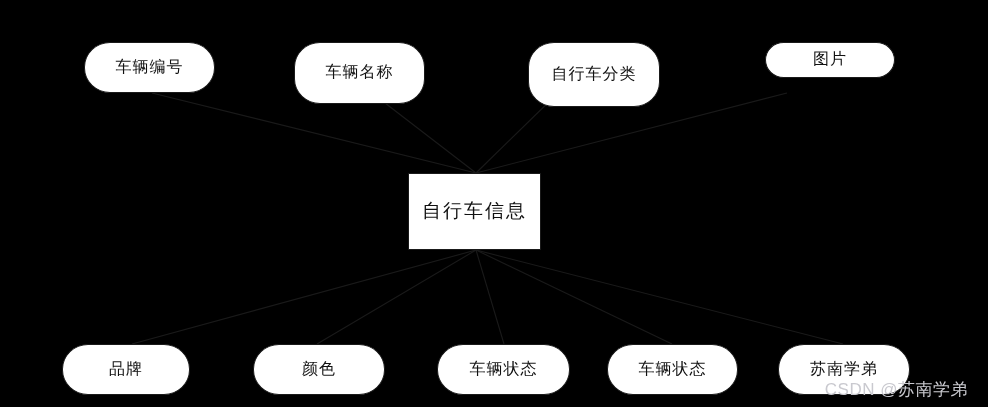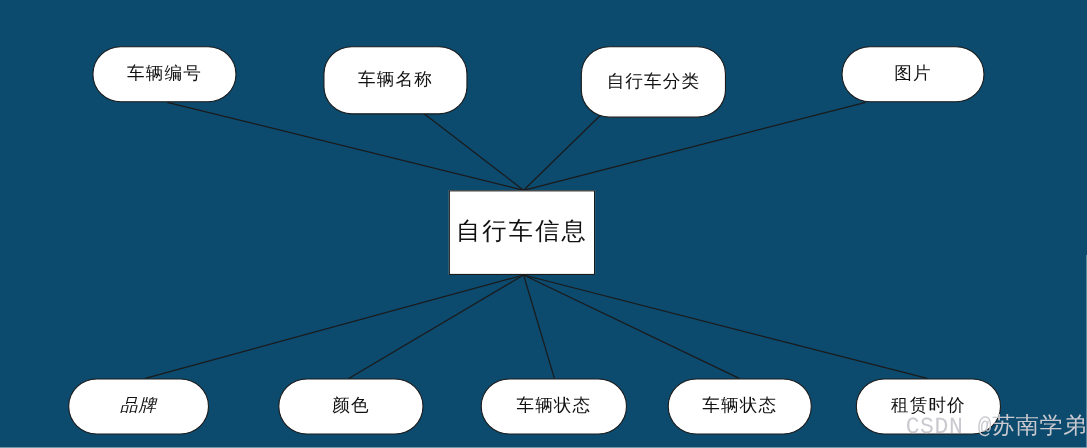--- a/index.html
+++ b/index.html
@@ -8,21 +8,21 @@
     padding: 0;
     background: #ffffff;
   }
   body {
     font-family: "DejaVu Serif", "Liberation Serif", serif;
   }
   #canvas {
     position: relative;
     width: 988px;
     height: 407px;
-    background: #0c4a6e;
+    background: #000000;
     overflow: hidden;
   }
   #wires {
     position: absolute;
     left: 0;
     top: 0;
     width: 988px;
     height: 407px;
     pointer-events: none;
   }
@@ -38,33 +38,33 @@
     font-size: 16px;
     letter-spacing: 1px;
     white-space: nowrap;
     line-height: 1;
   }
   .attribute {
     border-radius: 26px / 25px;
   }
   .entity {
     border-radius: 0;
-    font-size: 22px;
+    font-size: 19px;
     letter-spacing: 2px;
   }
   .node-label {
     display: block;
     transform: translateY(-1px);
   }
   #watermark {
     position: absolute;
-    right: 0;
+    right: 20px;
     bottom: 6px;
-    font-family: Liberation Mono, monospace;
-    font-size: 21px;
+    font-family: Liberation Sans, sans-serif;
+    font-size: 17px;
     color: #c9c9cf;
     white-space: nowrap;
     letter-spacing: 0.5px;
   }
 </style>
 </head>
 <body>
 
 <div id="canvas">
 
@@ -83,37 +83,37 @@
   <div id="nodes">
       <div class="node attribute" style="left: 84px; top: 42px; width: 131px; height: 51px; border-color: rgb(26, 26, 26); color: rgb(17, 17, 17);">
         <span class="node-label">车辆编号</span>
       </div>
       <div class="node attribute" style="left: 294px; top: 42px; width: 131px; height: 62px; border-color: rgb(26, 26, 26); color: rgb(17, 17, 17);">
         <span class="node-label">车辆名称</span>
       </div>
       <div class="node attribute" style="left: 528px; top: 42px; width: 132px; height: 65px; border-color: rgb(26, 26, 26); color: rgb(17, 17, 17);">
         <span class="node-label">自行车分类</span>
       </div>
-      <div class="node attribute" style="left: 765px; top: 42px; width: 130px; height: 51px; border-color: rgb(26, 26, 26); color: rgb(17, 17, 17);">
+      <div class="node attribute" style="left: 765px; top: 42px; width: 130px; height: 36px; border-color: rgb(26, 26, 26); color: rgb(17, 17, 17);">
         <span class="node-label">图片</span>
       </div>
-      <div class="node attribute" style="left: 62px; top: 344px; width: 128px; height: 51px; border-color: rgb(26, 26, 26); color: rgb(17, 17, 17); font-style: italic;">
+      <div class="node attribute" style="left: 62px; top: 344px; width: 128px; height: 51px; border-color: rgb(26, 26, 26); color: rgb(17, 17, 17);">
         <span class="node-label">品牌</span>
       </div>
       <div class="node attribute" style="left: 253px; top: 344px; width: 132px; height: 51px; border-color: rgb(26, 26, 26); color: rgb(17, 17, 17);">
         <span class="node-label">颜色</span>
       </div>
       <div class="node attribute" style="left: 437px; top: 344px; width: 133px; height: 51px; border-color: rgb(26, 26, 26); color: rgb(17, 17, 17);">
         <span class="node-label">车辆状态</span>
       </div>
       <div class="node attribute" style="left: 607px; top: 344px; width: 131px; height: 51px; border-color: rgb(26, 26, 26); color: rgb(17, 17, 17);">
         <span class="node-label">车辆状态</span>
       </div>
       <div class="node attribute" style="left: 778px; top: 344px; width: 132px; height: 51px; border-color: rgb(26, 26, 26); color: rgb(17, 17, 17);">
-        <span class="node-label">租赁时价</span>
+        <span class="node-label">苏南学弟</span>
       </div>
       <div class="node entity" style="left: 408px; top: 173px; width: 133px; height: 77px; border-color: rgb(26, 26, 26); color: rgb(17, 17, 17);">
         <span class="node-label">自行车信息</span>
       </div>
     </div>
 
   <div id="watermark">CSDN @苏南学弟</div>
 
 </div>
 

